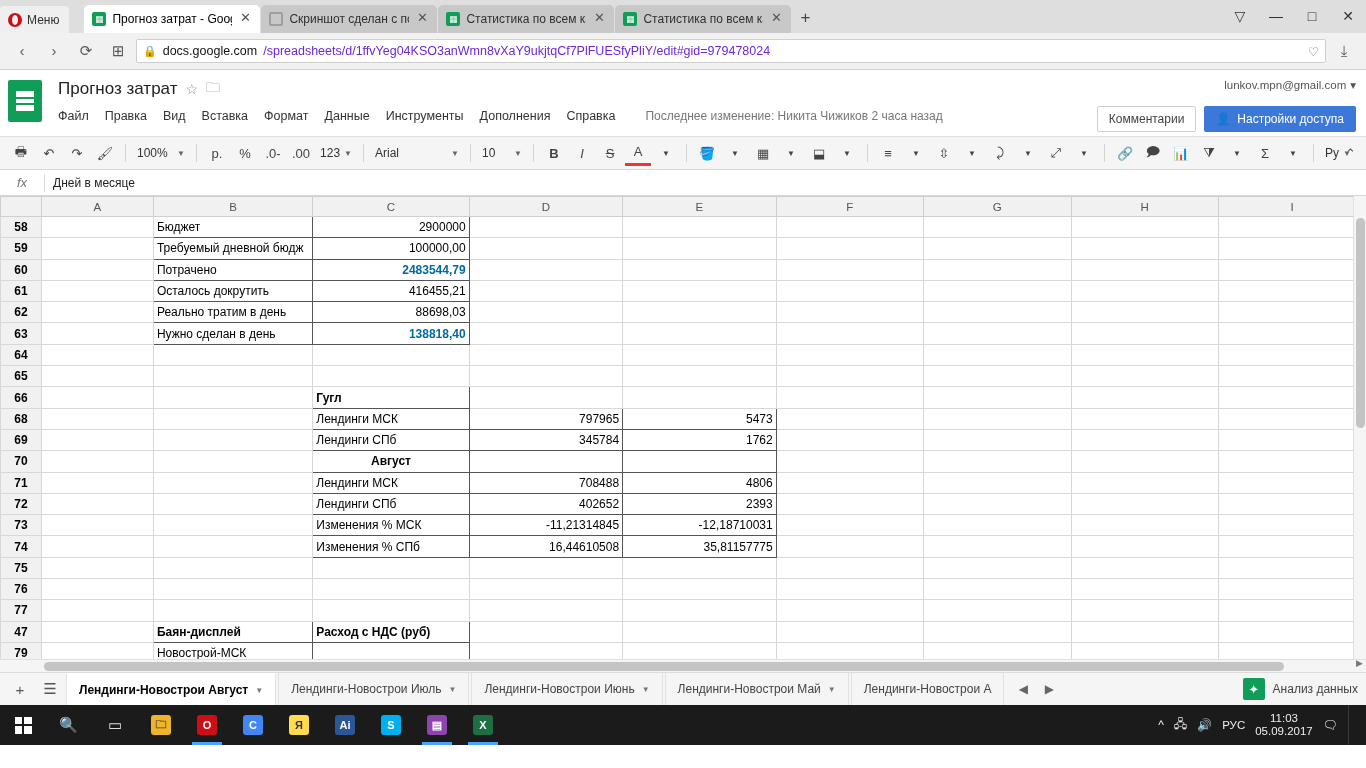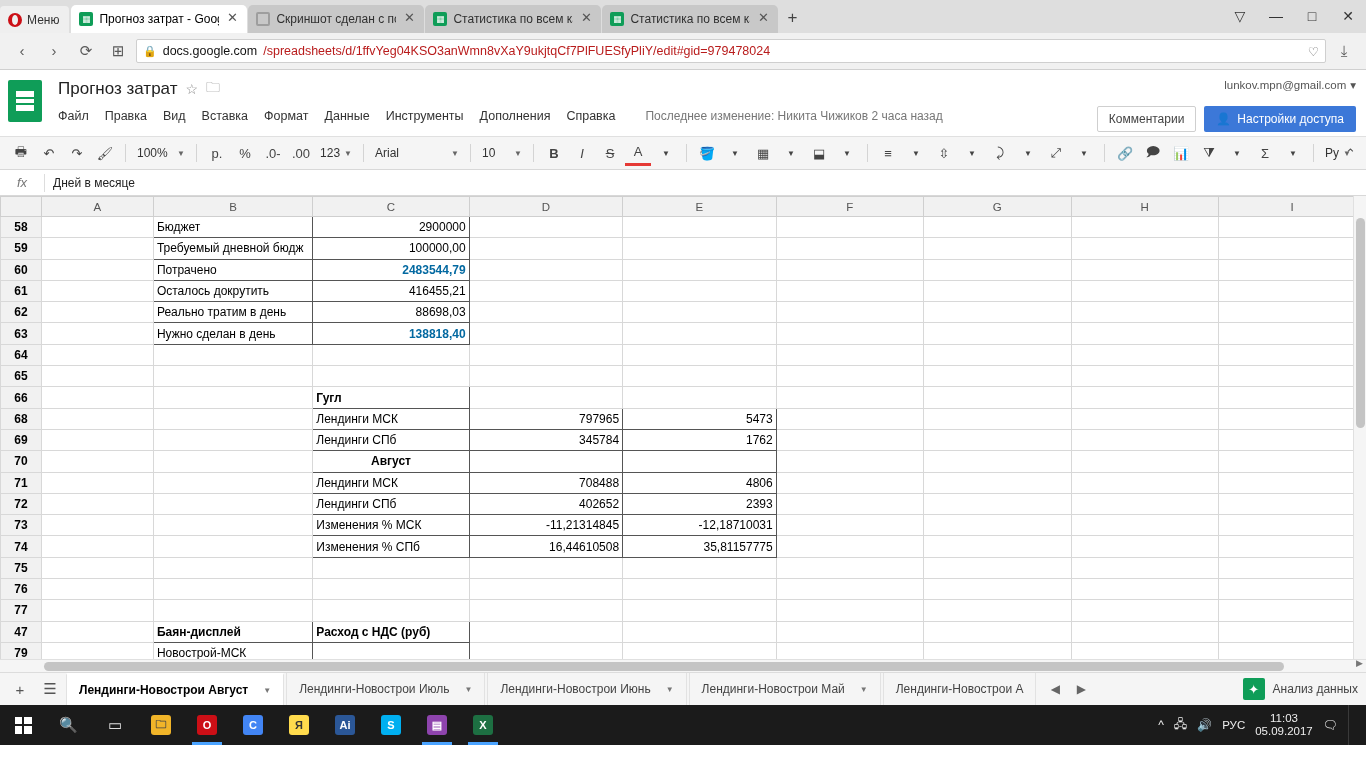--- a/index.html
+++ b/index.html
@@ -16,21 +16,21 @@
   .browser-chrome {
     background: #dedede;
     height: 33px;
     display: flex;
     align-items: flex-end;
     position: relative;
   }
   .opera-menu {
     display: flex; align-items: center; gap: 5px;
     height: 27px; padding: 0 10px 0 8px;
-    margin: 0 2px 0 0;
+    margin: 0 15px 0 0;
     background: #efefef;
     border-top-left-radius: 4px; border-top-right-radius: 4px;
     font-size: 12px; color: #333;
     align-self: flex-end;
     text-align: right;
   }
   .opera-logo {
     width: 14px; height: 14px; border-radius: 50%;
     background: #cc0f16;
     position: relative;
@@ -95,21 +95,21 @@
   }
   .url-field {
     flex: 1; height: 24px;
     background: #fff; border: 1px solid #cfcfcf; border-radius: 2px;
     display: flex; align-items: center; gap: 6px;
     padding: 0 6px;
     font-size: 12.5px; color: #555;
   }
   .lock { color: #188038; font-size: 11px; }
   .url-domain { color: #111; }
-  .url-rest { color: #b91c1c; }
+  .url-rest { color: #6d28d9; }
   .url-icons { display: flex; gap: 8px; color: #777; margin-left: auto; }
 
   
   .sheets-header { background: #fff; padding: 6px 10px 0 10px; position: relative; height: 66px; }
   .sheets-logo {
     position: absolute; left: 8px; top: 10px;
     width: 34px; height: 42px; background: #0f9d58; border-radius: 2px;
     display: flex; align-items: center; justify-content: center;
   }
   .sheets-logo-grid { width: 18px; height: 20px; background: #fff; position: relative; }
@@ -218,21 +218,21 @@
 
   
   .sheet-bar {
     height: 33px; background: #f5f5f5;
     border-top: 1px solid #dcdcdc;
     display: flex; align-items: center; padding: 0 6px; gap: 2px;
     position: relative;
   }
   .sheet-icon-btn { width: 28px; height: 28px; display: flex; align-items: center; justify-content: center; color: #555; font-size: 15px; }
   .sheet-tab {
-    height: 33px; display: flex; align-items: center; gap: 15px;
+    height: 33px; display: flex; align-items: center; gap: 7px;
     padding: 0 12px; font-size: 12px; color: #444;
     border-left: 1px solid #e2e2e2; border-right: 1px solid #e2e2e2;
   }
   .sheet-tab.active { background: #fff; color: #000; font-weight: bold; border-top: 2px solid #fff; }
   .sheet-tab .caret { font-size: 8px; color: #777; }
   .sheet-nav { display: flex; align-items: center; gap: 4px; margin-left: 6px; color: #666; }
   .sheet-nav div { width: 22px; text-align: center; font-size: 12px; }
   .explore {
     position: absolute; right: 8px; display: flex; align-items: center; gap: 8px;
     font-size: 12px; color: #444;

